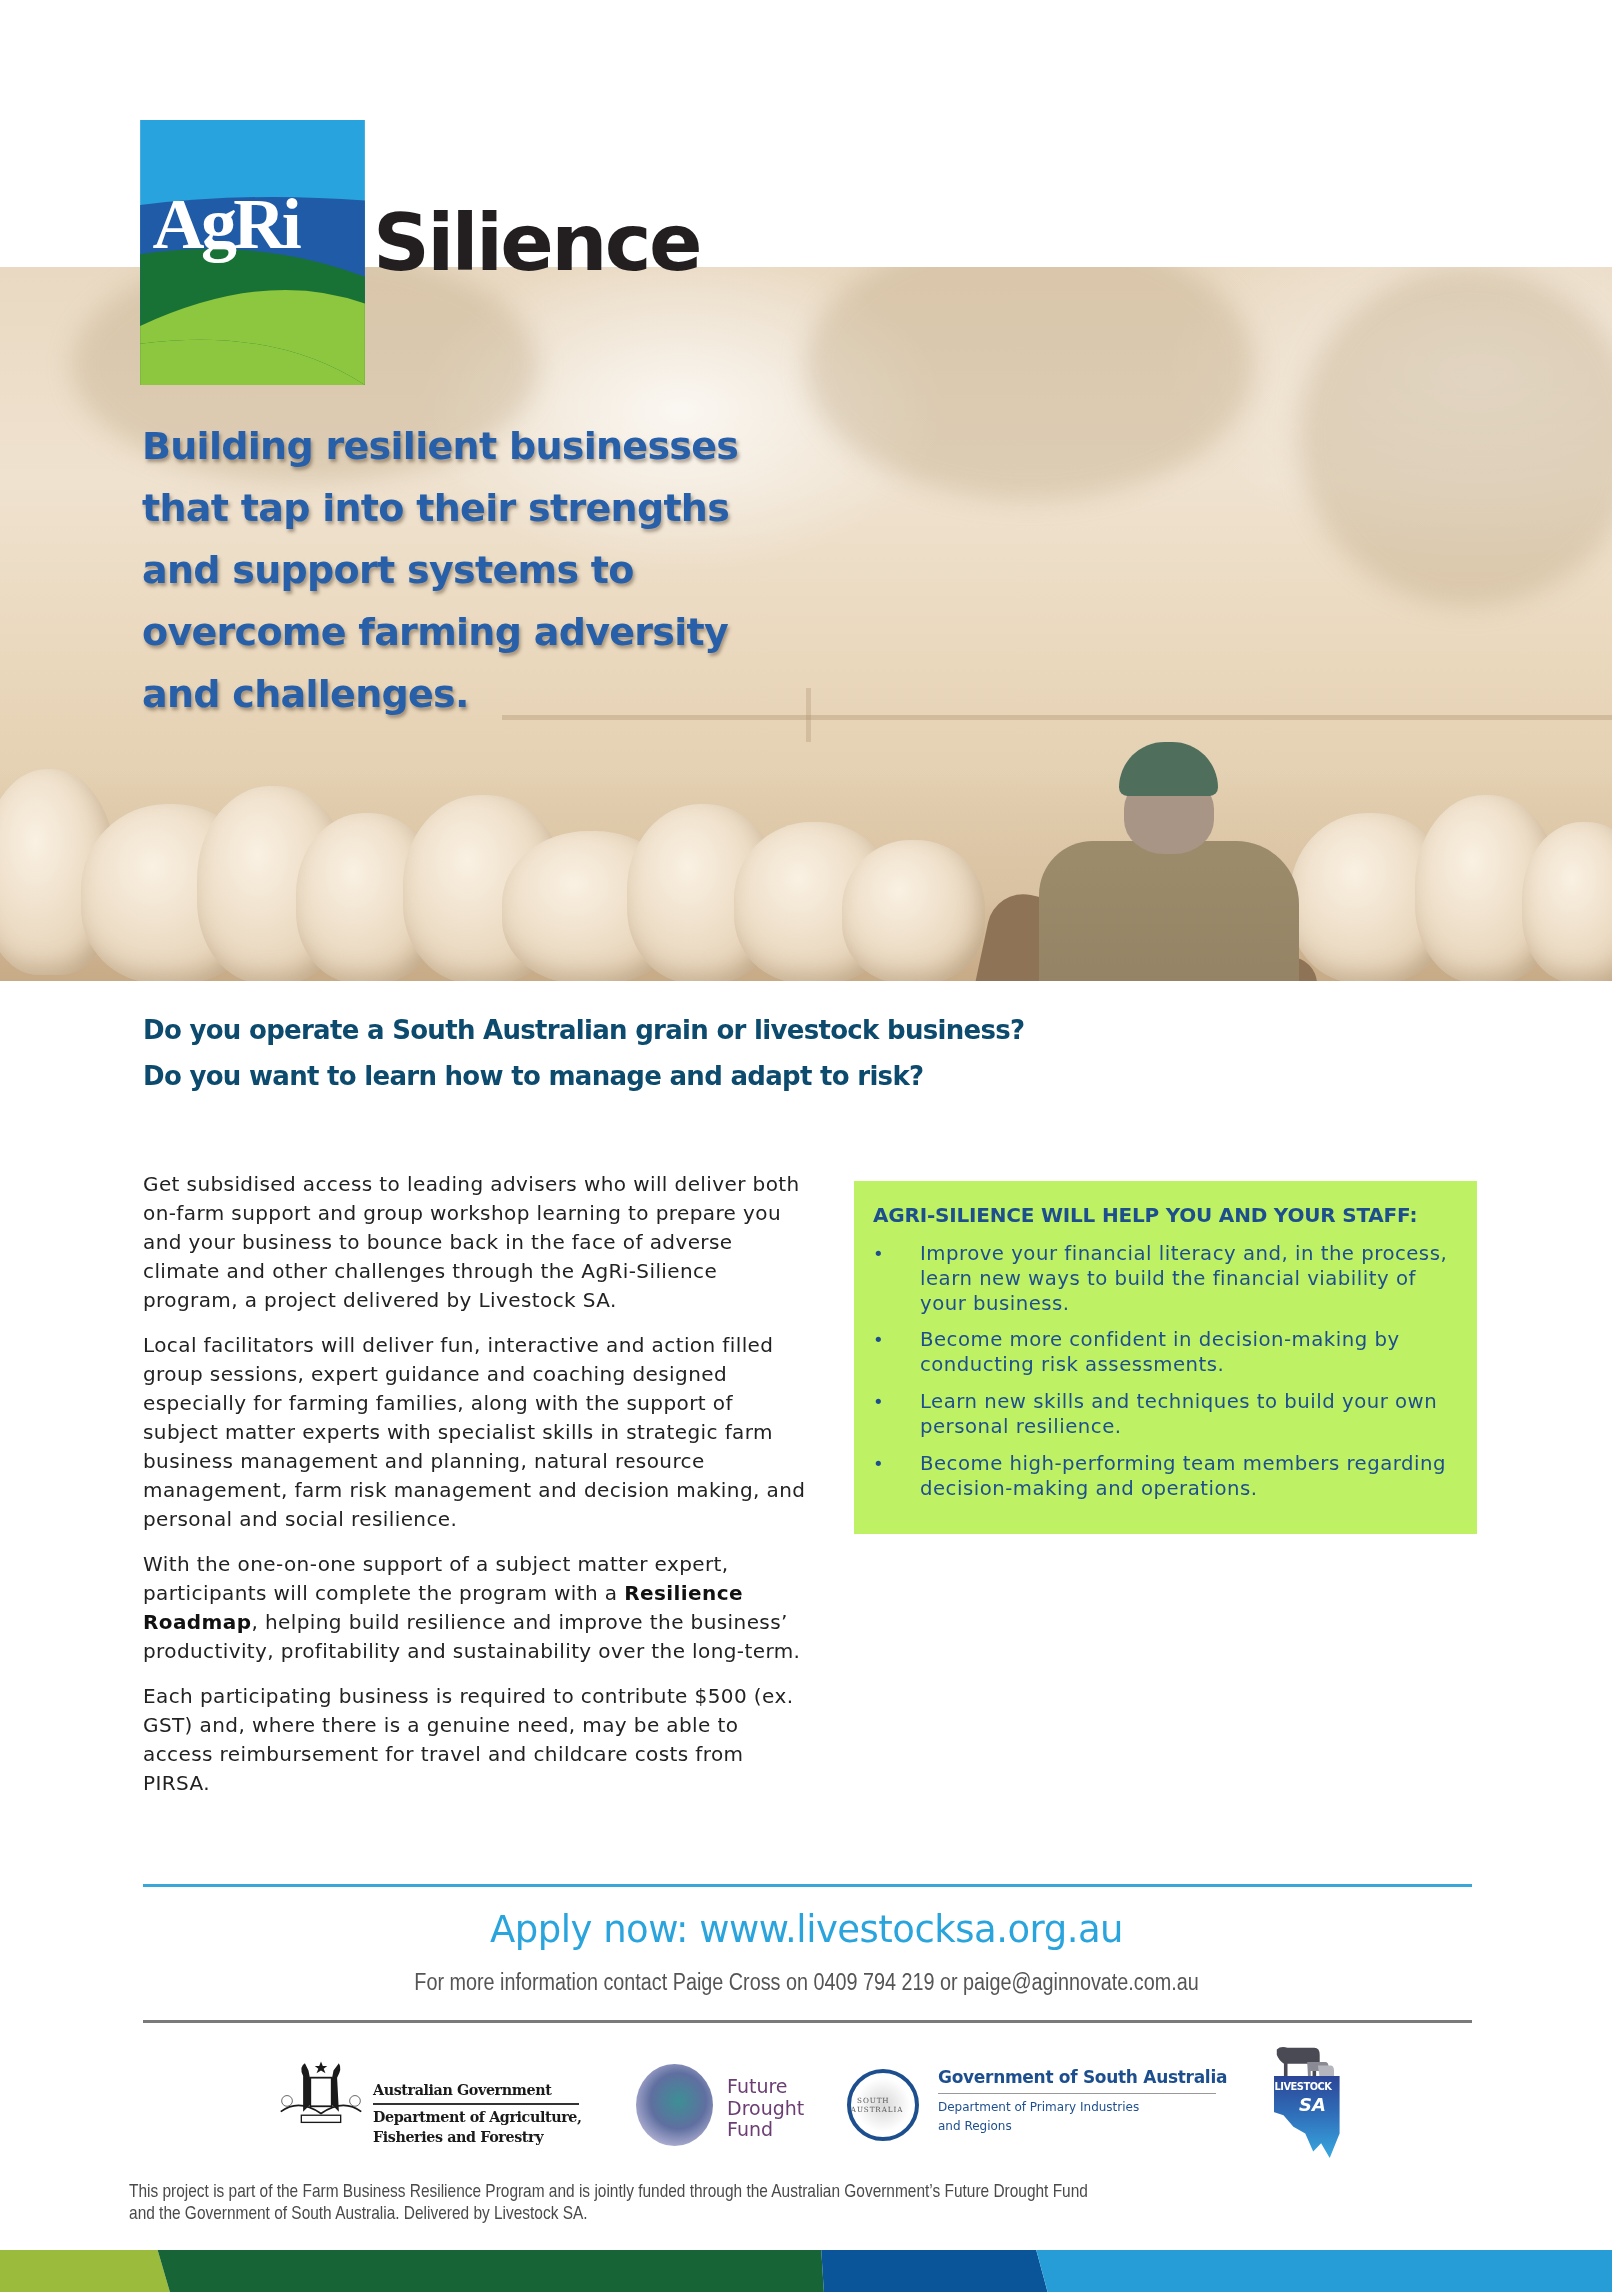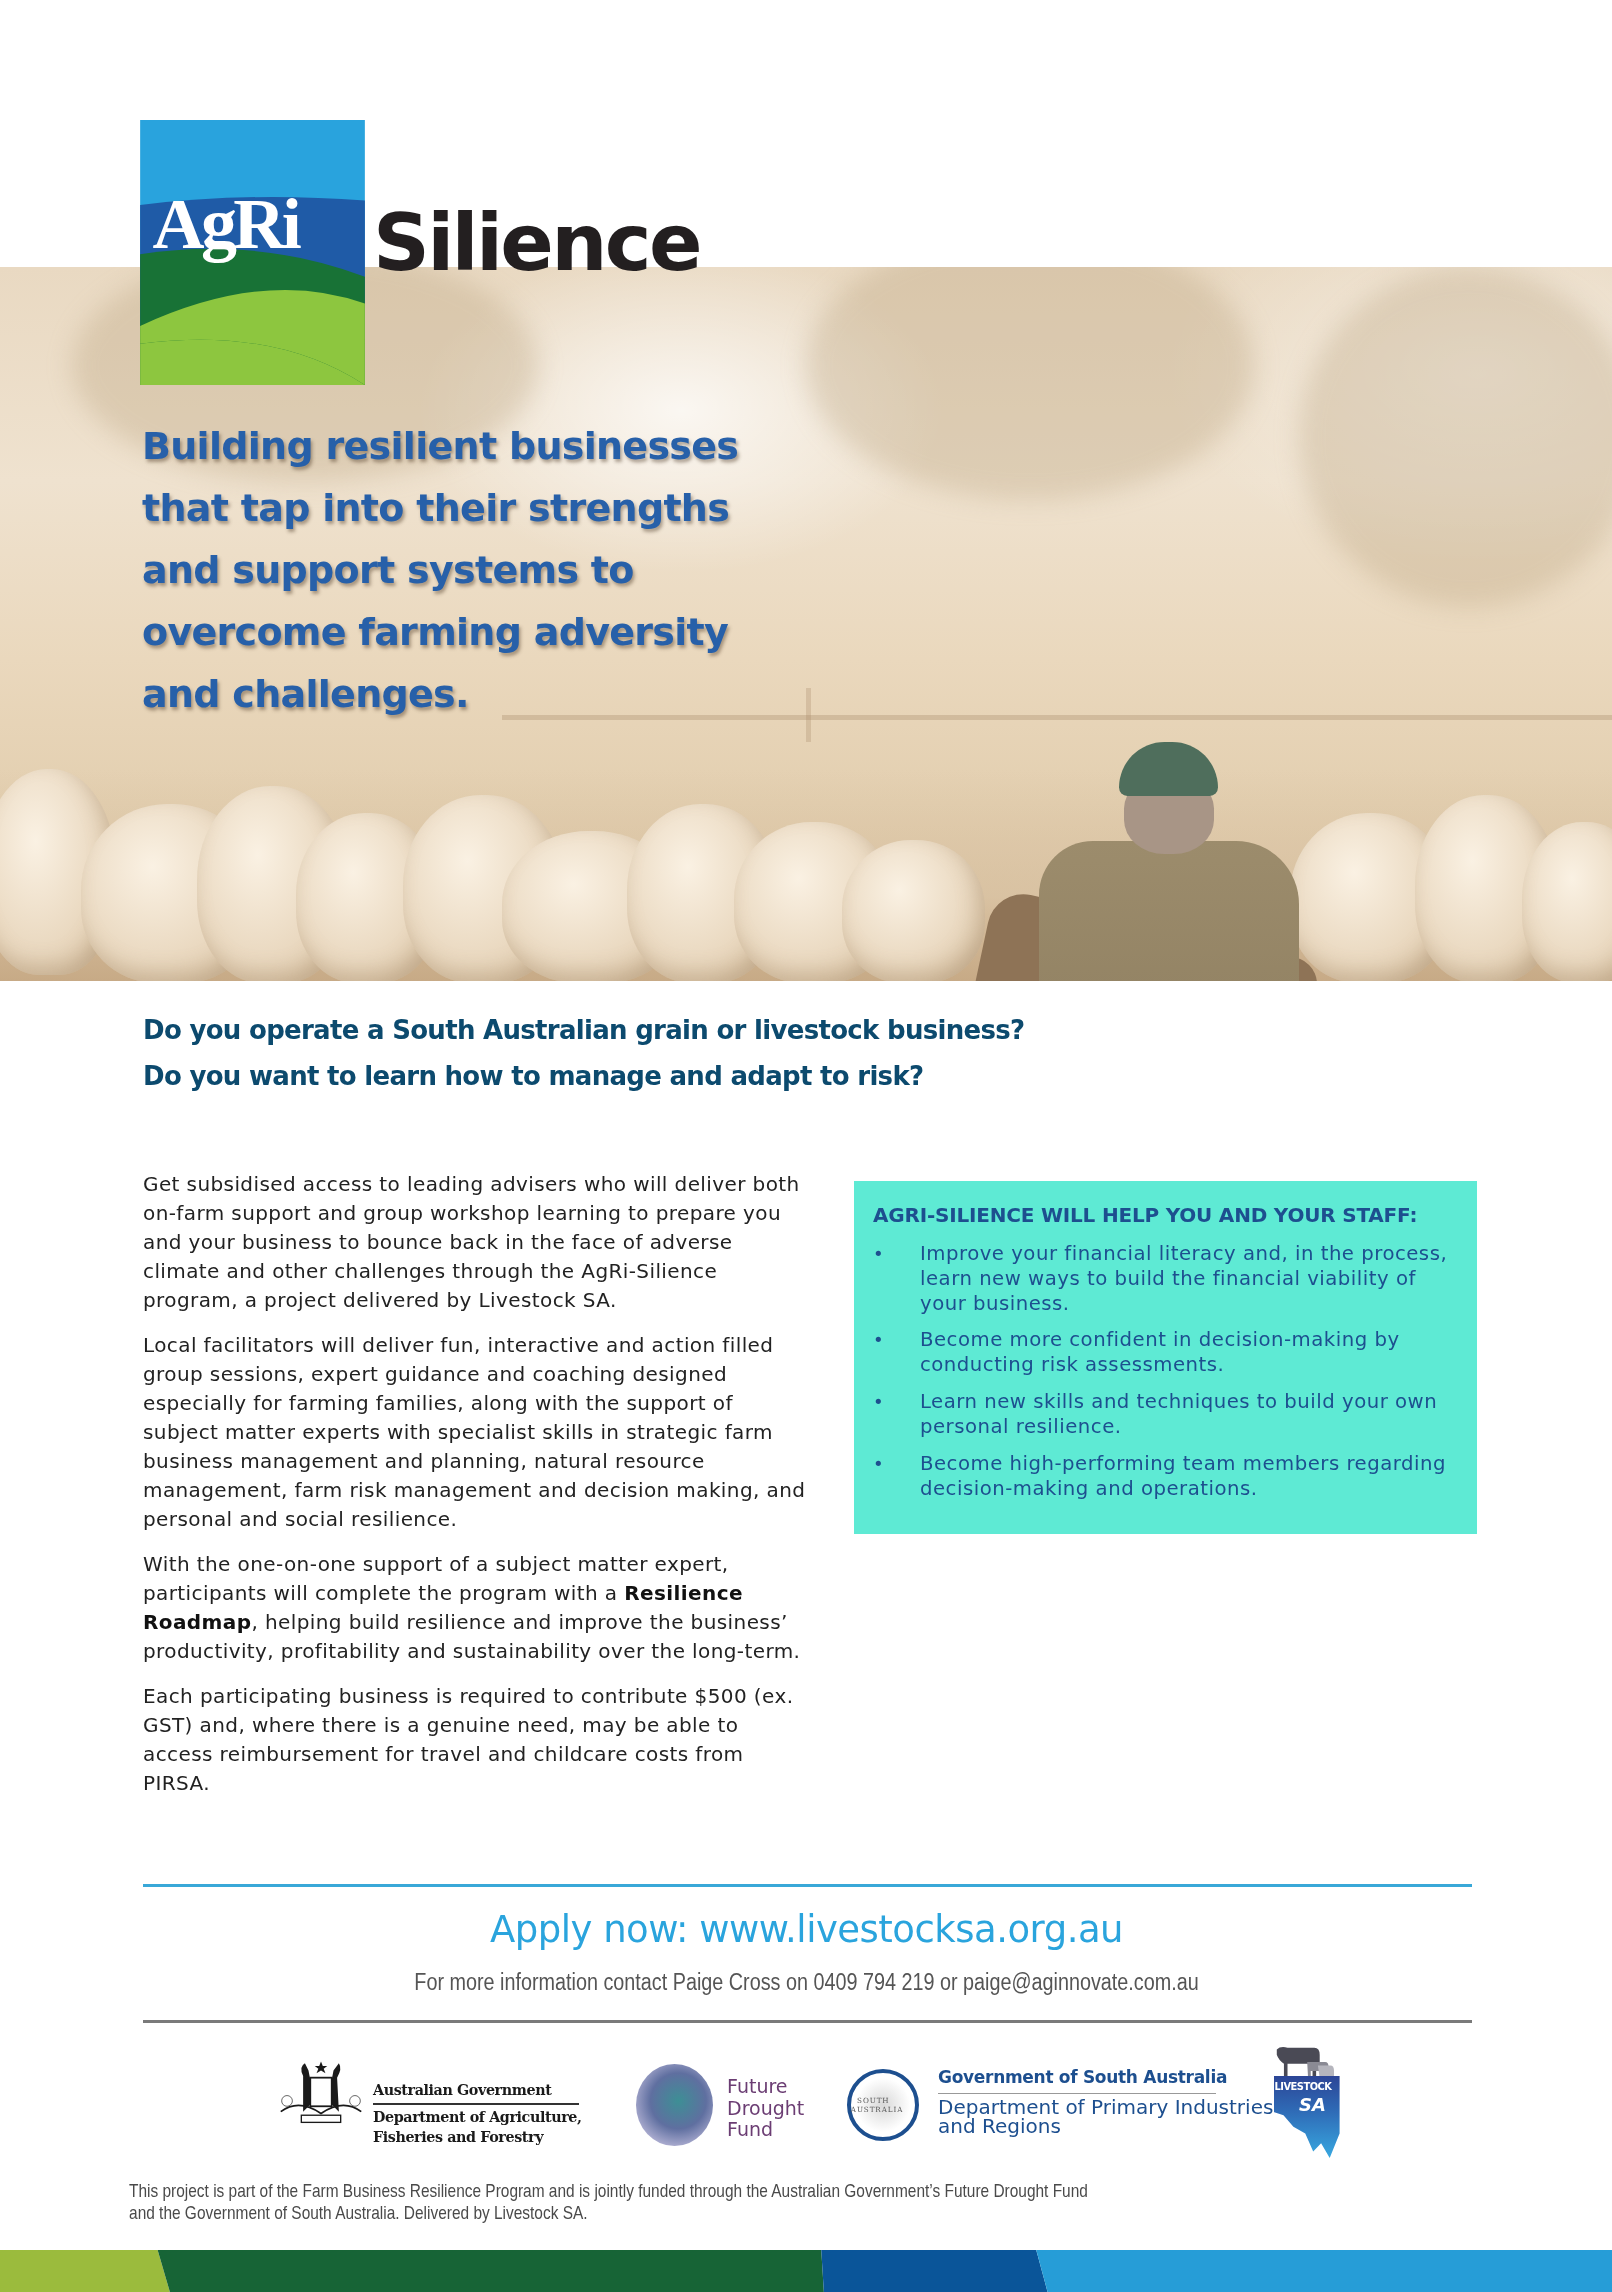--- a/index.html
+++ b/index.html
@@ -42,21 +42,21 @@
     
     .questions { position: absolute; left: 143px; top: 1007px; }
     .question { font-family: "DejaVu Sans", sans-serif; font-weight: bold; font-size: 26px; line-height: 46px; color: #0c4a6e; letter-spacing: -0.7px; white-space: nowrap; }
 
     
     .body-col { position: absolute; left: 143px; top: 1170px; width: 663px; }
     .body-col p { font-family: "DejaVu Sans", sans-serif; font-size: 20px; line-height: 29px; color: #222222; margin-bottom: 16px; letter-spacing: 0.4px; }
     .body-col strong { font-weight: bold; color: #111111; }
 
     
-    .help-box { position: absolute; left: 854px; top: 1181px; width: 623px; height: 353px; background: #5eead4; padding: 21.5px 14.3px 0 19px; }
+    .help-box { position: absolute; left: 854px; top: 1181px; width: 623px; height: 353px; background: #bef264; padding: 21.5px 14.3px 0 19px; }
     .help-title { font-family: "DejaVu Sans", sans-serif; font-weight: bold; font-size: 20px; color: #1d4f8f; letter-spacing: -0.2px; margin-bottom: 14.3px; white-space: nowrap; }
     .help-list { list-style: none; }
     .help-item { display: flex; font-family: "DejaVu Sans", sans-serif; font-size: 19.7px; line-height: 25px; color: #1d4f8f; margin-bottom: 11.6px; letter-spacing: 0.5px; }
     .help-item .bullet { width: 47px; flex: 0 0 47px; font-size: 18px; }
 
     
     .rule-blue { position: absolute; left: 143px; top: 1884px; width: 1329px; height: 2.7px; background: #39a8d8; }
     .apply { position: absolute; left: 0; top: 1908px; width: 1613px; text-align: center; font-family: "DejaVu Sans", sans-serif; font-size: 37px; color: #2aa4dd; letter-spacing: -0.5px; }
     .contact { position: absolute; left: 0; top: 1969px; width: 1613px; text-align: center; font-family: "Liberation Sans", sans-serif; font-size: 23px; color: #555555; transform: scaleX(0.86); }
     .rule-gray { position: absolute; left: 143px; top: 2020px; width: 1329px; height: 2.7px; background: #7a7a7a; }
@@ -71,21 +71,21 @@
 
     .p-fdf { position: absolute; left: 634px; top: 12.5px; width: 179px; height: 90px; }
     .p-fdf .orb { position: absolute; left: 1.8px; top: 9px; width: 77px; height: 82px; border-radius: 50%; background: radial-gradient(circle at 55% 45%, #3d8f95 0%, #5f6fa0 45%, #b9b7d8 80%, rgba(230,230,245,0.3) 100%); }
     .p-fdf .label { position: absolute; left: 93px; top: 21.5px; font-family: "DejaVu Sans", sans-serif; font-size: 19px; line-height: 21.5px; color: #6b3d73; }
 
     .p-sagov { position: absolute; left: 845px; top: 19.7px; width: 376px; height: 90px; }
     .p-sagov .seal { position: absolute; left: 1.8px; top: 7.2px; width: 72px; height: 72px; border-radius: 50%; border: 4.5px solid #1d4f8f; background: radial-gradient(circle, #d8d8d8 0%, #ffffff 60%); }
     .p-sagov .seal-text { position: absolute; left: 0; top: 23px; width: 45px; text-align: center; font-family: "DejaVu Serif", serif; font-size: 7.2px; color: #555; letter-spacing: 0.9px; }
     .p-sagov .t1 { position: absolute; left: 93px; top: 5.4px; font-family: "DejaVu Sans", sans-serif; font-weight: bold; font-size: 17px; color: #1d4f8f; white-space: nowrap; letter-spacing: -0.3px; }
     .p-sagov .line { position: absolute; left: 93px; top: 31px; width: 278px; height: 1.8px; background: #999; }
-    .p-sagov .t2 { position: absolute; left: 93px; top: 36px; font-family: "DejaVu Sans", sans-serif; font-size: 20px; line-height: 19.7px; color: #1d4f8f; white-space: nowrap; }
+    .p-sagov .t2 { position: absolute; left: 93px; top: 36px; font-family: "DejaVu Sans", sans-serif; font-size: 12px; line-height: 19.7px; color: #1d4f8f; white-space: nowrap; }
 
     .p-lsa { position: absolute; left: 1270px; top: 0; width: 72px; height: 116px; }
     .p-lsa .animals { position: absolute; left: 5.4px; top: 1.8px; width: 59px; height: 36px; }
     .p-lsa .map { position: absolute; left: 3.6px; top: 34px; width: 66px; height: 82px; background: linear-gradient(180deg, #2c4596 0%, #2f6db8 45%, #38a8e0 100%); clip-path: polygon(0 0,100% 0,100% 70%,85% 100%,72% 82%,60% 92%,48% 70%,30% 62%,15% 48%,0 44%); }
     .p-lsa .word { position: absolute; left: 4.5px; top: 39px; width: 64px; font-family: "DejaVu Sans", sans-serif; font-weight: bold; font-size: 9.9px; color: #ffffff; letter-spacing: -0.5px; }
     .p-lsa .sa { position: absolute; left: 29px; top: 52px; font-family: "DejaVu Sans", sans-serif; font-style: italic; font-weight: bold; font-size: 18px; color: #ffffff; }
 
     
     .disclaimer { position: absolute; left: 0; top: 2180px; width: 1613px; text-align: left; font-family: "Liberation Sans", sans-serif; font-size: 18.4px; line-height: 21.5px; color: #4a4a4a; }
     .disclaimer span { display: block; transform: scaleX(0.84); }

